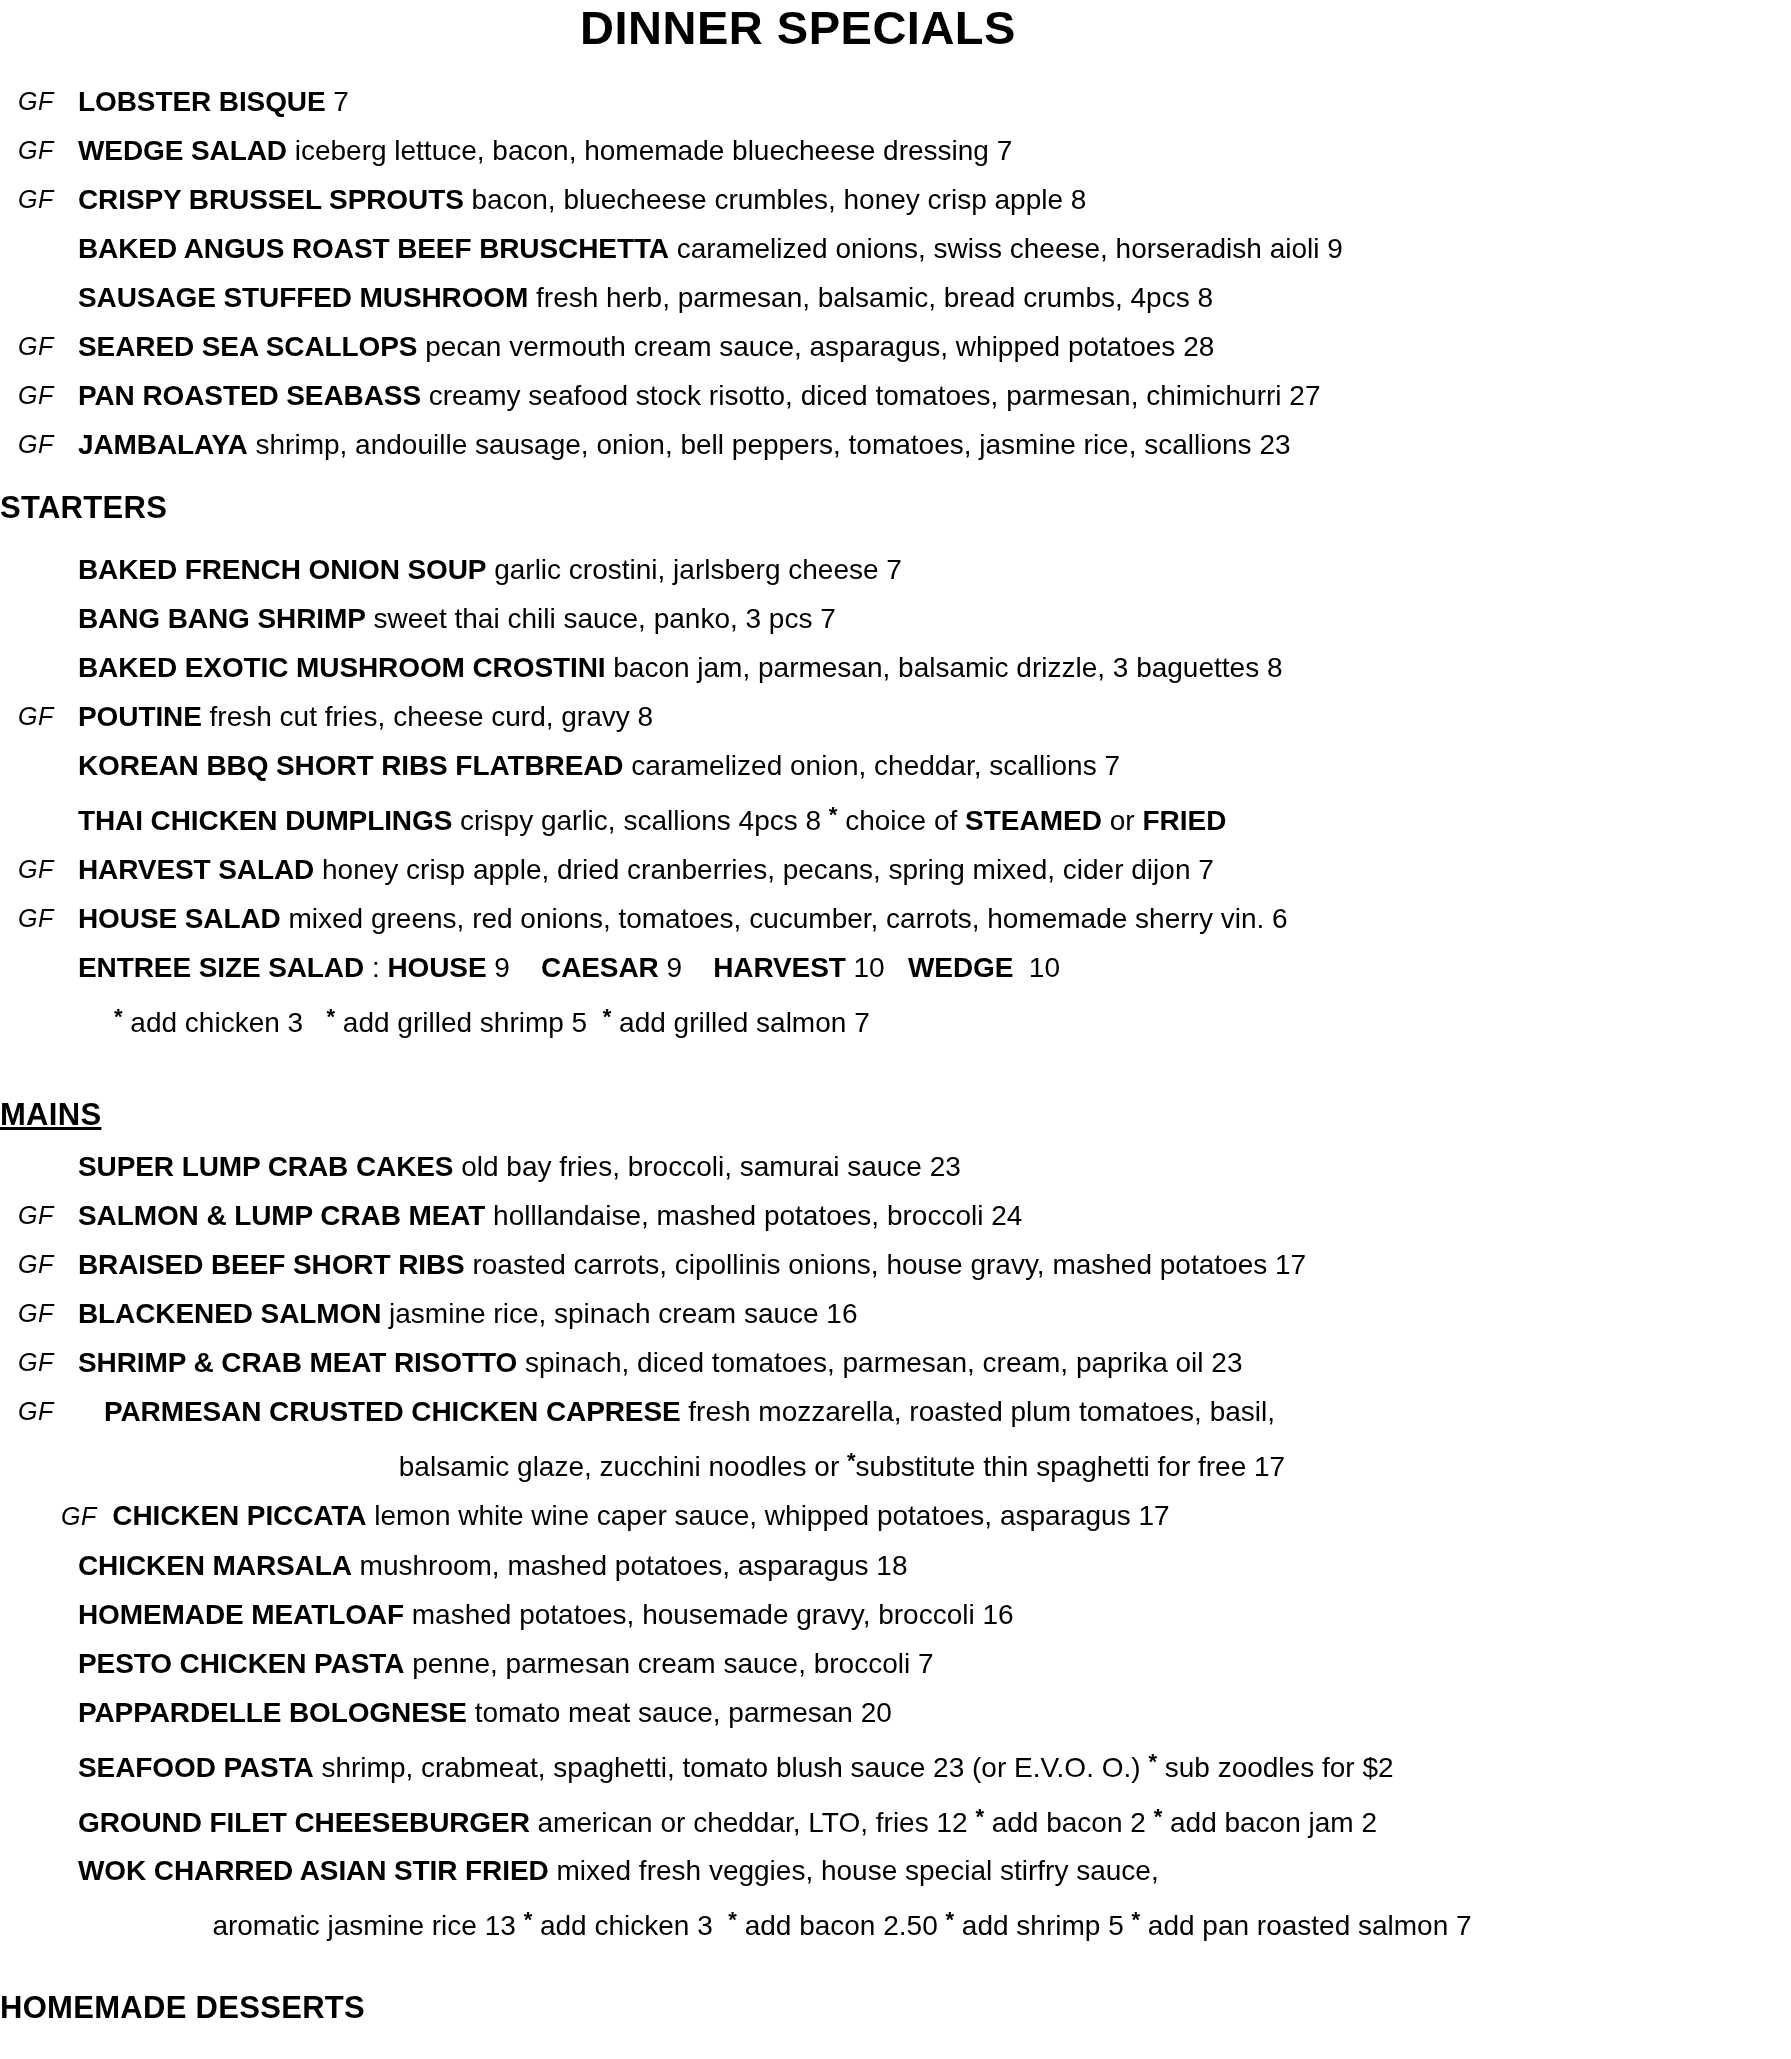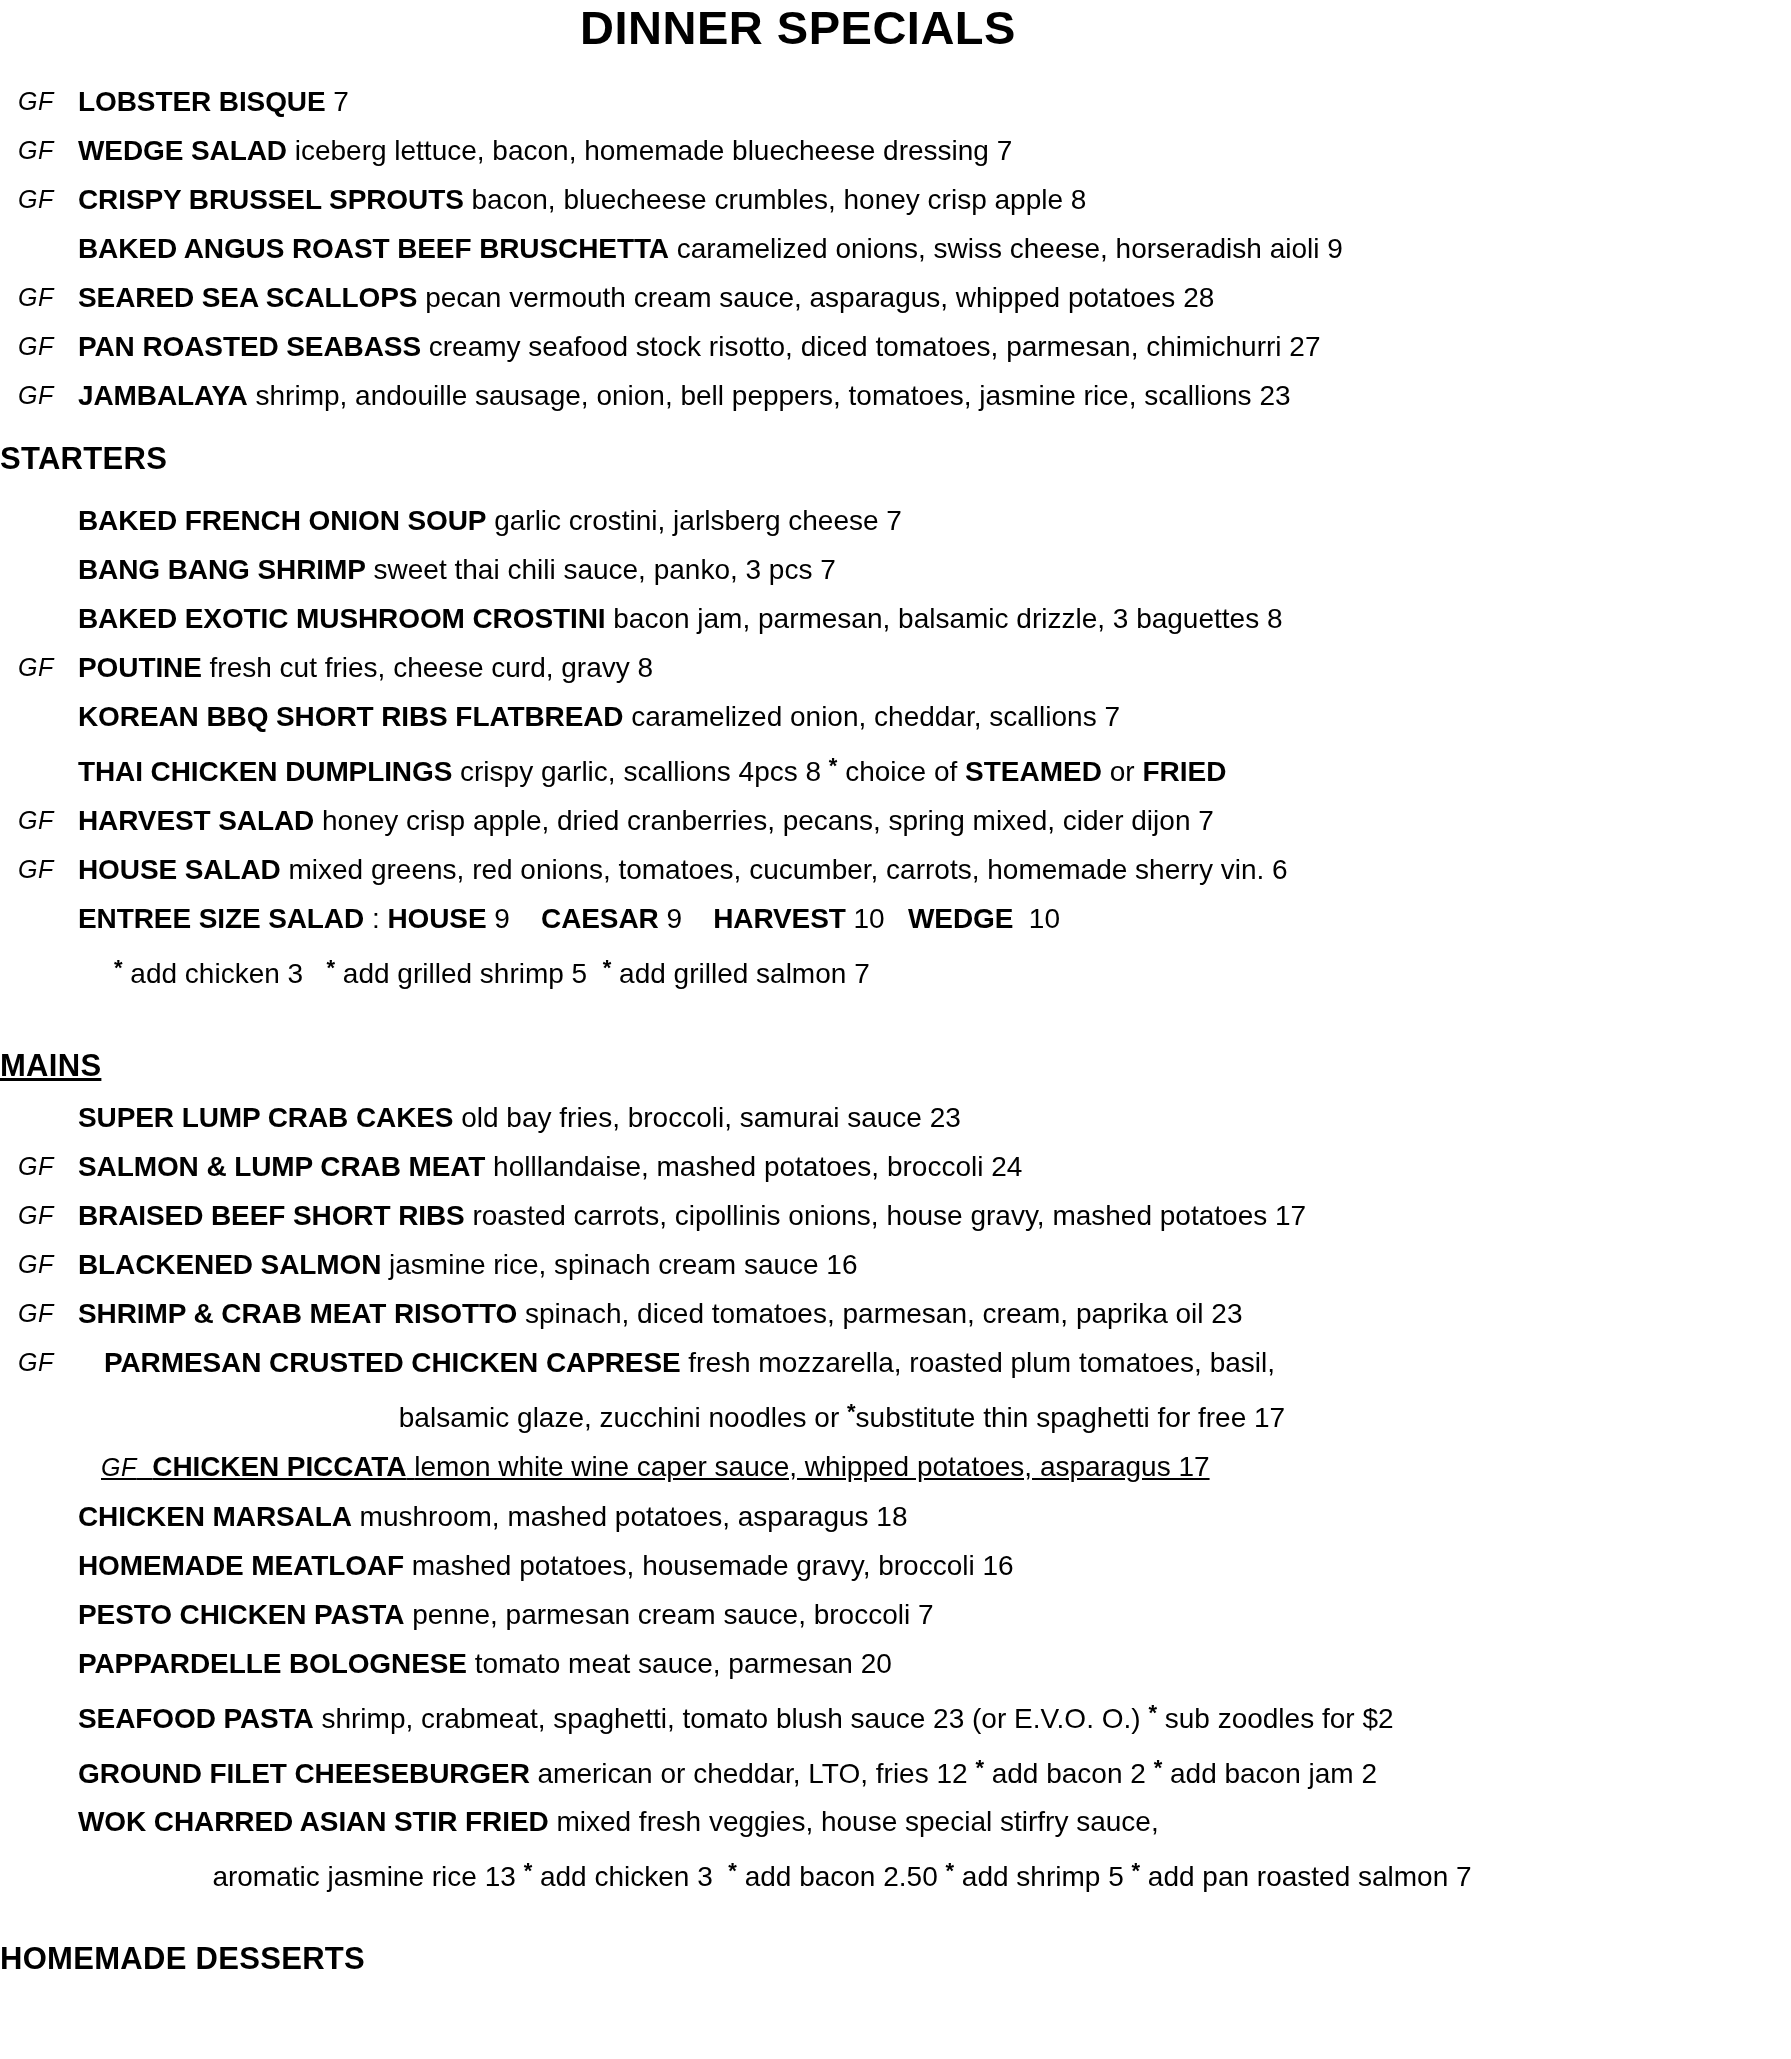--- a/index.html
+++ b/index.html
@@ -73,21 +73,21 @@
   .star {
     font-weight: bold;
     font-size: 22px;
     vertical-align: 0.35em;
   }
 
   
   .line.cont { padding-left: 88px; text-align: center; }
   .line.deep { padding-left: 104px; }
   .line.addons { padding-left: 114px; }
-  .line.piccata { padding-left: 101px; text-decoration: underline; }
+  .line.piccata { padding-left: 61px; }
   .line.piccata .gf-inline {
     font-style: italic;
     font-weight: normal;
     font-size: 25px;
     letter-spacing: 0.5px;
   }
 </style>
 </head>
 <body>
 
@@ -113,20 +113,24 @@
       <span class="gf">GF</span>
       <span class="name">CRISPY BRUSSEL SPROUTS</span>
       <span class="desc">bacon, bluecheese crumbles, honey crisp apple 8</span>
     </div>
 
     <div class="line">
       <span class="name">BAKED ANGUS ROAST BEEF BRUSCHETTA</span>
       <span class="desc">caramelized onions, swiss cheese, horseradish aioli 9</span>
     </div>
 
+    <div class="line">
+      <span class="name">SAUSAGE STUFFED MUSHROOM</span>
+      <span class="desc">fresh herb, parmesan, balsamic, bread crumbs, 4pcs 8</span>
+    </div>
 
     <div class="line">
       <span class="gf">GF</span>
       <span class="name">SEARED SEA SCALLOPS</span>
       <span class="desc">pecan vermouth cream sauce, asparagus, whipped potatoes 28</span>
     </div>
 
     <div class="line">
       <span class="gf">GF</span>
       <span class="name">PAN ROASTED SEABASS</span>

